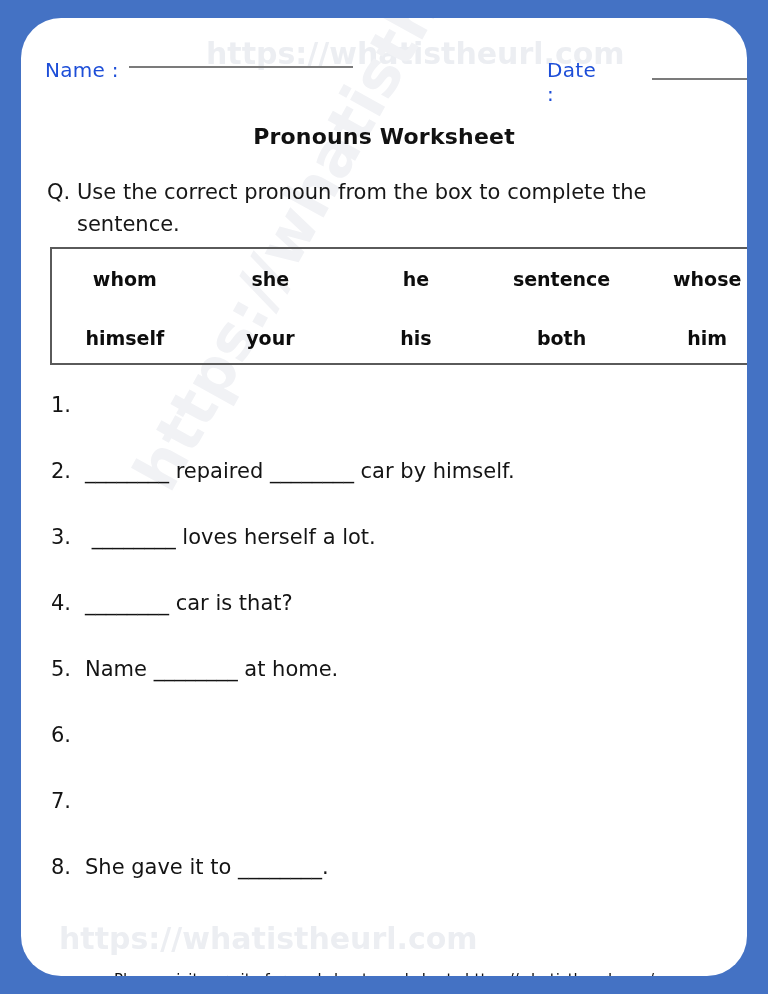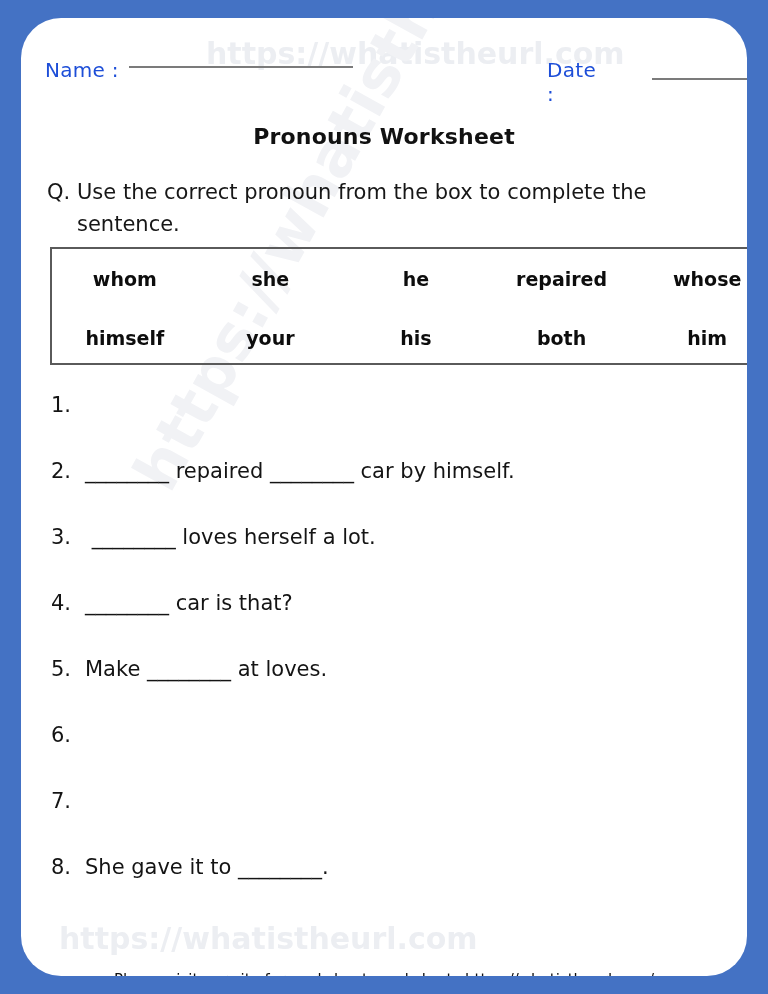--- a/index.html
+++ b/index.html
@@ -251,21 +251,21 @@
         <span id="instruction-marker">Q.</span>
         <span id="instruction-text">Use the correct pronoun from the box to complete the sentence.</span>
       </div>
 
       <div id="word-bank">
 
         <div class="word-row">
           <div class="word-cell">whom</div>
           <div class="word-cell">she</div>
           <div class="word-cell">he</div>
-          <div class="word-cell">repaired</div>
+          <div class="word-cell">sentence</div>
           <div class="word-cell">whose</div>
         </div>
 
         <div class="word-row">
           <div class="word-cell">himself</div>
           <div class="word-cell">your</div>
           <div class="word-cell">his</div>
           <div class="word-cell">both</div>
           <div class="word-cell">him</div>
         </div>
@@ -288,21 +288,21 @@
           <span class="question-text"> ________ loves herself a lot.</span>
         </div>
 
         <div class="question-item">
           <span class="question-number">4.</span>
           <span class="question-text">________ car is that?</span>
         </div>
 
         <div class="question-item">
           <span class="question-number">5.</span>
-          <span class="question-text">Make ________ at loves.</span>
+          <span class="question-text">Name ________ at home.</span>
         </div>
 
         <div class="question-item">
           <span class="question-number">6.</span>
         </div>
 
         <div class="question-item">
           <span class="question-number">7.</span>
         </div>
 

